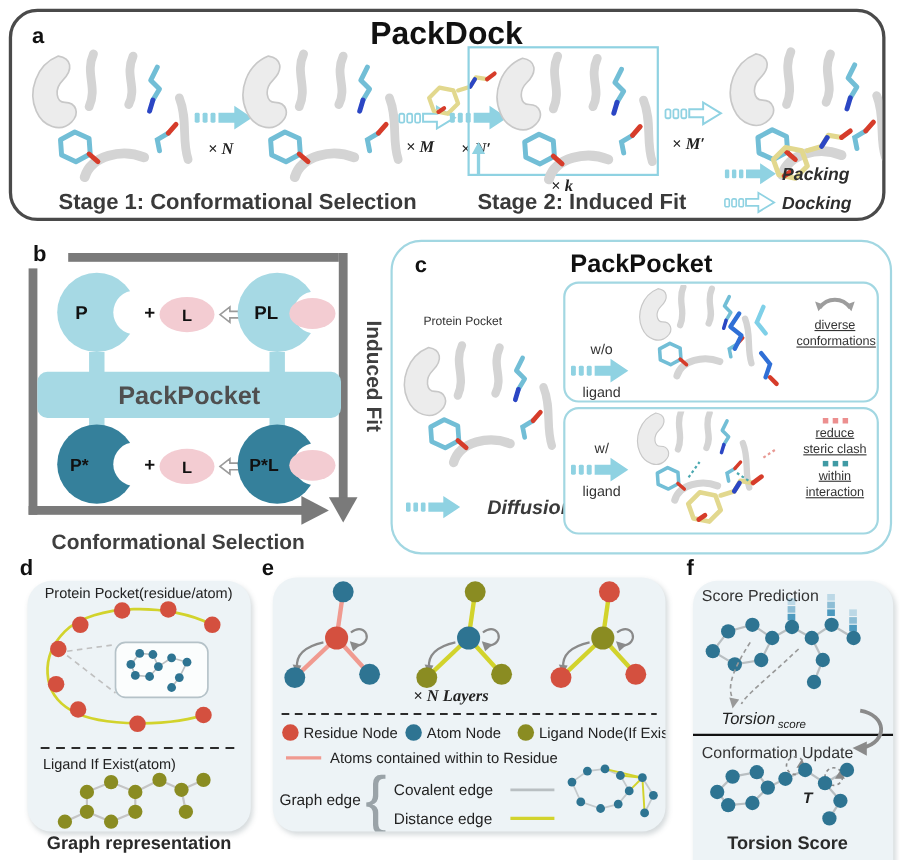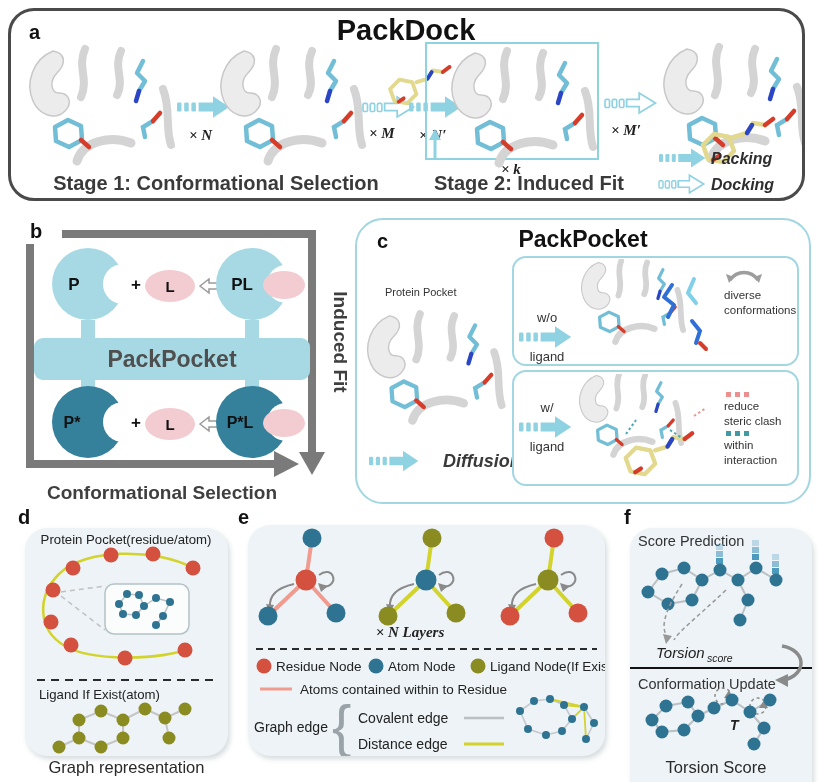--- a/index.html
+++ b/index.html
@@ -20,28 +20,28 @@
   .panelB { position:absolute; left:12px; top:218px; width:345px; height:292px; }
   .panelC { position:absolute; left:355px; top:218px; width:452px; height:282px;
             border:2.5px solid var(--cyan_border,#a2d7e2); border-radius:28px; background:#fff; }
   .softbox { position:absolute; background:var(--panel_bg,#edf3f6); border-radius:22px;
              box-shadow:2px 3px 5px rgba(90,110,120,.25); }
   .boxD { left:25px;  top:528px; width:203px; height:228px; }
   .boxE { left:248px; top:525px; width:357px; height:231px; }
   .boxF { left:630px; top:528px; width:182px; height:280px; }
 
   .plabel  { position:absolute; font-weight:bold; font-size:20px; color:#111; }
-  .caption { position:absolute; text-align:center; font-weight:normal; font-size:16.5px; color:#2a2a2a; }
+  .caption { position:absolute; text-align:center; font-weight:bold; font-size:16.5px; color:#2a2a2a; }
 
   .cTitle { position:absolute; left:0; right:0; top:6px; text-align:center;
             font-weight:bold; font-size:23px; color:#111; }
   .cbox { position:absolute; border:2px solid var(--cyan_border,#a2d7e2); border-radius:14px; background:#fff; }
   .sideCol { position:absolute; display:flex; flex-direction:column; align-items:center;
              font-size:13px; color:#333; }
-  .rightCol { position:absolute; text-align:left; font-size:11.5px; color:#333; line-height:1.3; }
+  .rightCol { position:absolute; text-align:center; font-size:11.5px; color:#333; line-height:1.3;text-decoration:underline; }
   .pp-label { position:absolute; font-size:11px; color:#333; }
   .diffRow { position:absolute; display:flex; align-items:center; gap:22px; }
   .diffTxt { font-style:italic; font-weight:bold; font-size:18px; color:#3a3a3a; }
   .dotrow { letter-spacing:2px; font-size:0; margin:2px 0; }
   .dotrow i { display:inline-block; width:5px; height:5px; margin:0 2px; }
   .dotrow.pinkd i { background:#ec8f8f; }
   .dotrow.teald i { background:#3f9aa4; }
 
   svg text { font-family:"Liberation Sans", sans-serif; }
   text.mathlbl { font-family:"Liberation Serif", serif; font-style:italic; font-weight:bold;
@@ -271,21 +271,21 @@
       </svg>
       <span>ligand</span>
     </div>
     <svg style="position:absolute; left:62px; top:2px;" width="150" height="106" viewBox="0 0 150 106">
       <use href="#pocket" transform="translate(0,0) scale(0.72)"></use>
       <use href="#ligmol" transform="translate(44,46) scale(0.95)"></use>
       <path d="M50,60 l10,-14" stroke="#4aa8b0" stroke-width="2" stroke-dasharray="2.5,2.5"></path>
       <path d="M94,56 l12,8" stroke="#4aa8b0" stroke-width="2" stroke-dasharray="2.5,2.5"></path>
       <path d="M118,42 l12,-8" stroke="#e89a94" stroke-width="2" stroke-dasharray="2.5,2.5"></path>
     </svg>
-    <div class="rightCol" style="left:210px; top:18px; width:70px;">
+    <div class="rightCol" style="left:210px; top:6px; width:70px;">
       <div class="dotrow pinkd"><i></i><i></i><i></i></div>
       <div>reduce</div>
       <div>steric clash</div>
       <div class="dotrow teald"><i></i><i></i><i></i></div>
       <div>within</div>
       <div>interaction</div>
     </div>
   </div>
 </div>
 

